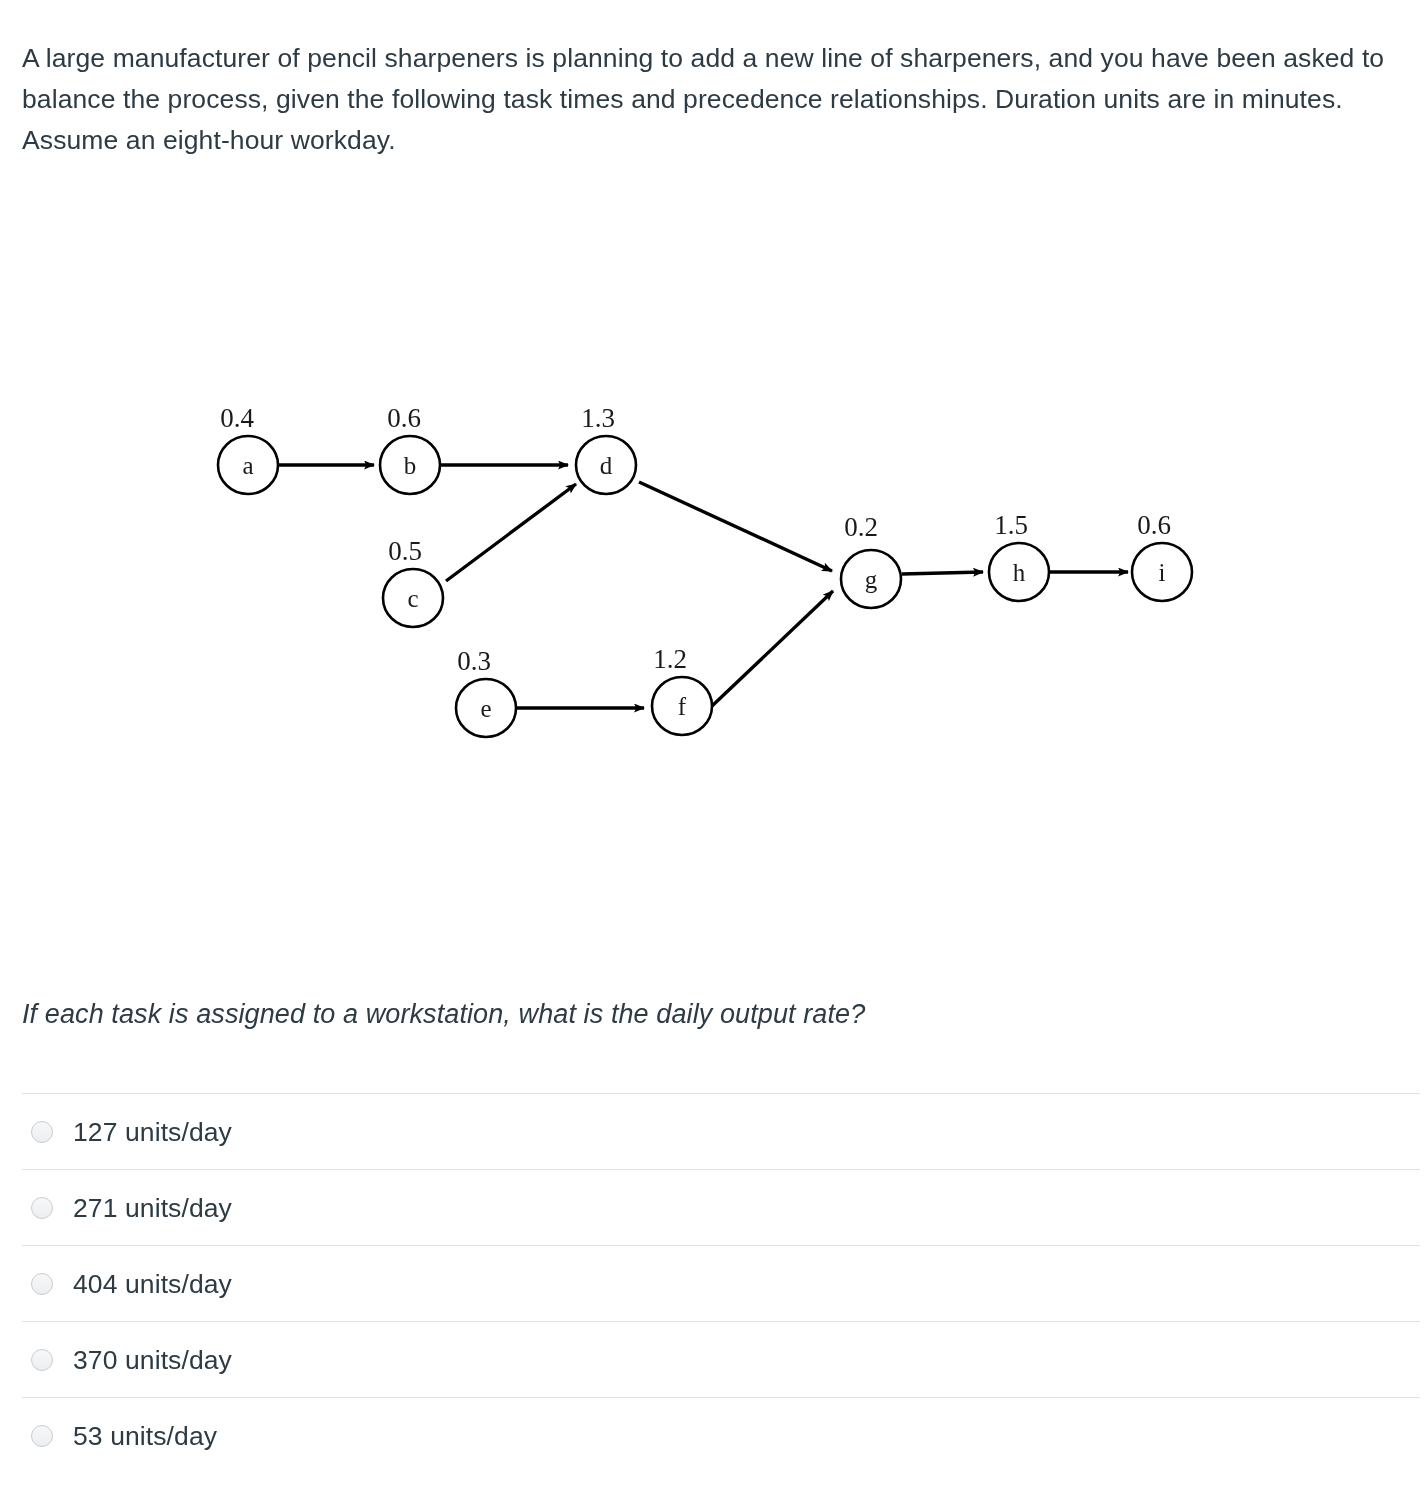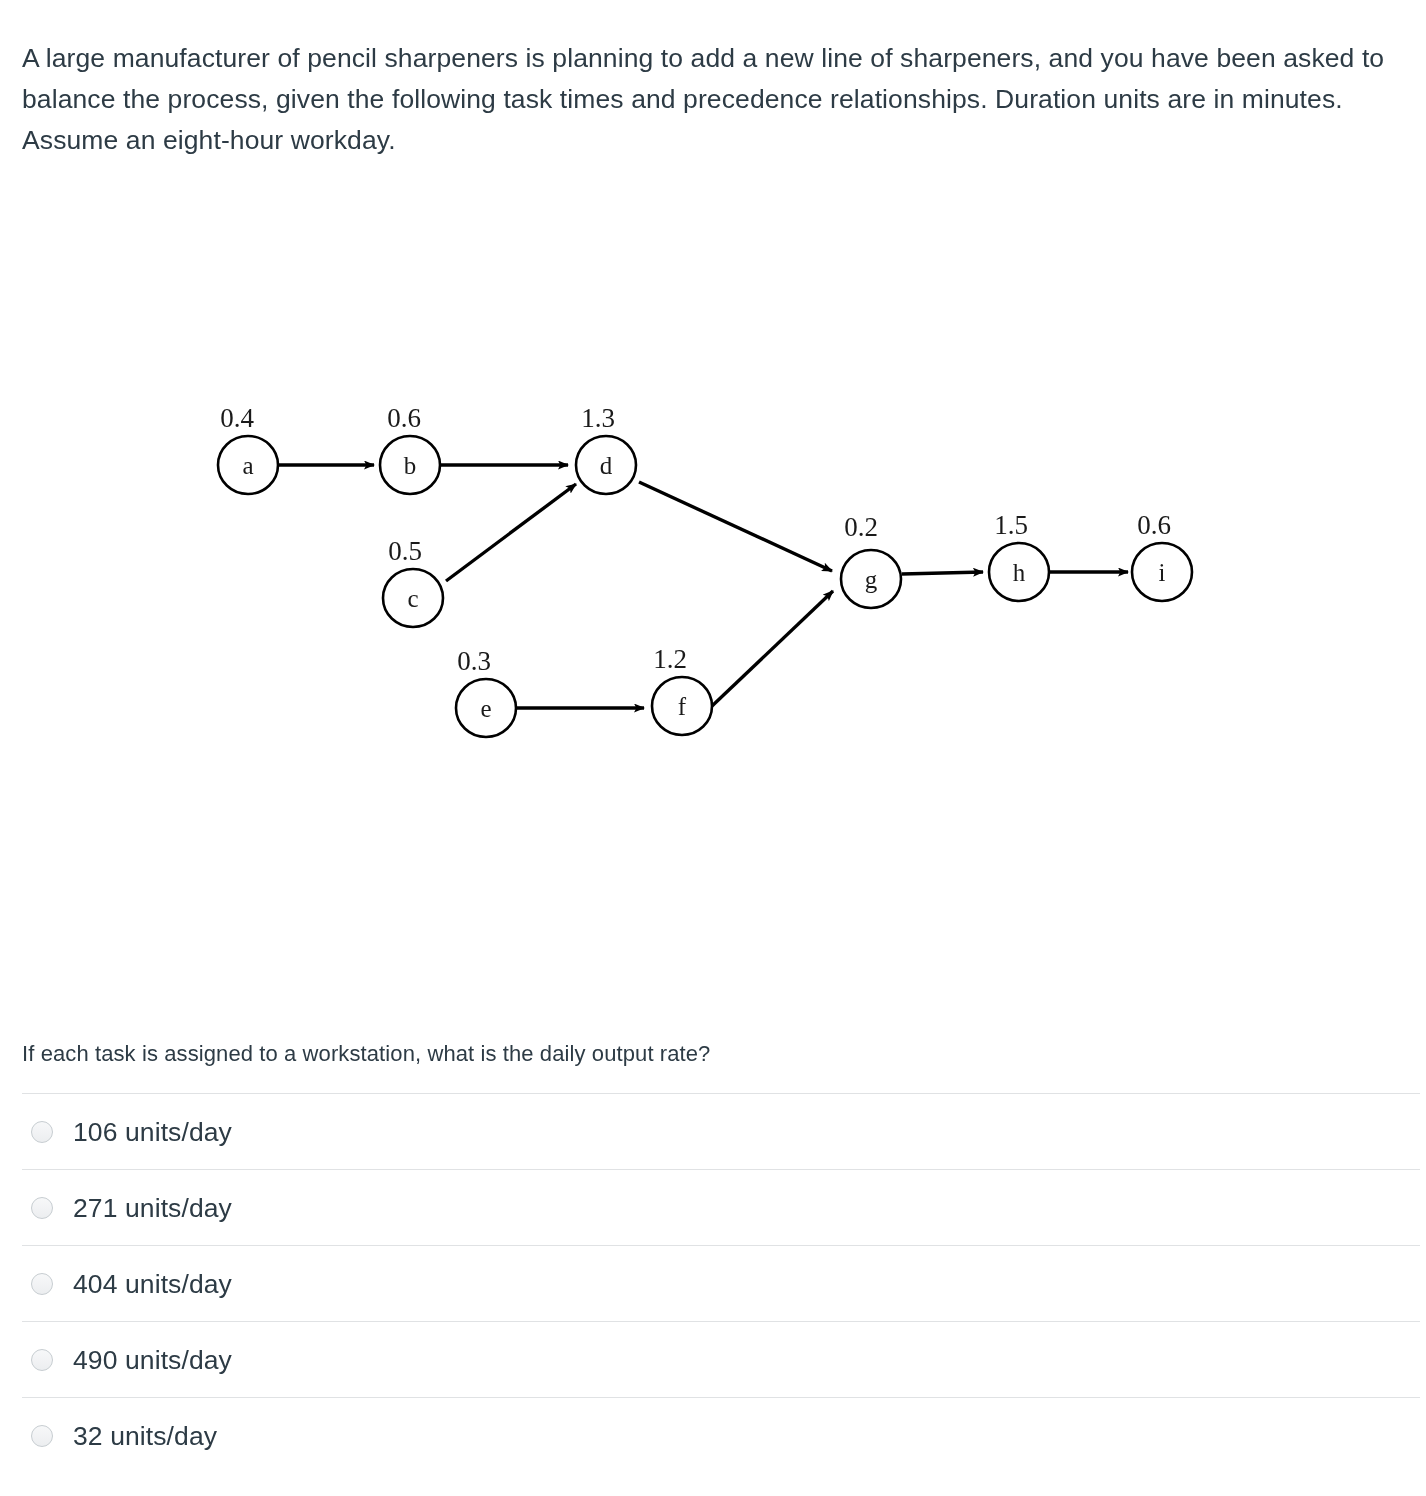--- a/index.html
+++ b/index.html
@@ -37,26 +37,27 @@
     width: 1426px;
     height: 440px;
   }
   .diagram-svg {
     display: block;
   }
 
   .question-prompt {
     position: absolute;
     left: 22px;
-    top: 1033px;
+    top: 994px;
     width: 1390px;
-    font-size: 22px;
+    font-size: 27px;
     line-height: 41px;
     color: #2d3b45;
     letter-spacing: 0.1px;
+    font-style: italic;
   }
 
   .answers {
     position: absolute;
     left: 22px;
     top: 1093px;
     width: 1398px;
   }
   .answer-row {
     position: relative;
@@ -182,36 +183,36 @@
     </g>
   </svg>
 </div>
 
 <div class="question-prompt">If each task is assigned to a workstation, what is the daily output rate?</div>
 
 <div class="answers">
 
   <div class="answer-row">
     <span class="radio"></span>
-    <span class="answer-label">106 units/day</span>
+    <span class="answer-label">127 units/day</span>
   </div>
 
   <div class="answer-row">
     <span class="radio"></span>
     <span class="answer-label">271 units/day</span>
   </div>
 
   <div class="answer-row">
     <span class="radio"></span>
     <span class="answer-label">404 units/day</span>
   </div>
 
   <div class="answer-row">
     <span class="radio"></span>
-    <span class="answer-label">490 units/day</span>
-  </div>
-
-  <div class="answer-row">
-    <span class="radio"></span>
-    <span class="answer-label">32 units/day</span>
+    <span class="answer-label">370 units/day</span>
+  </div>
+
+  <div class="answer-row">
+    <span class="radio"></span>
+    <span class="answer-label">53 units/day</span>
   </div>
 
 </div>
 
 </body></html>

